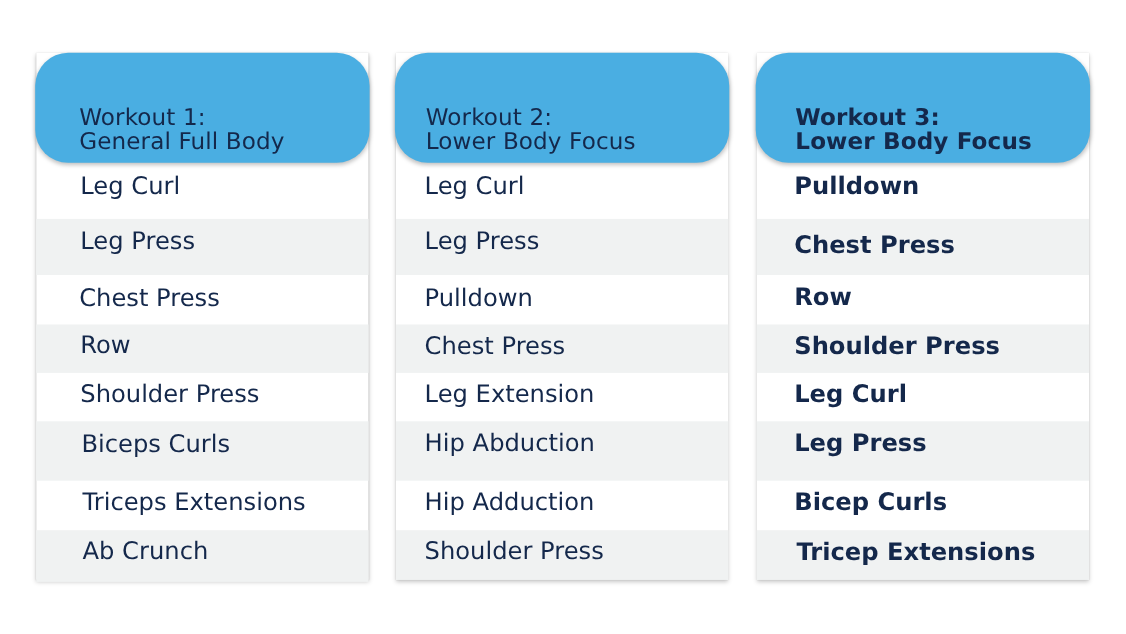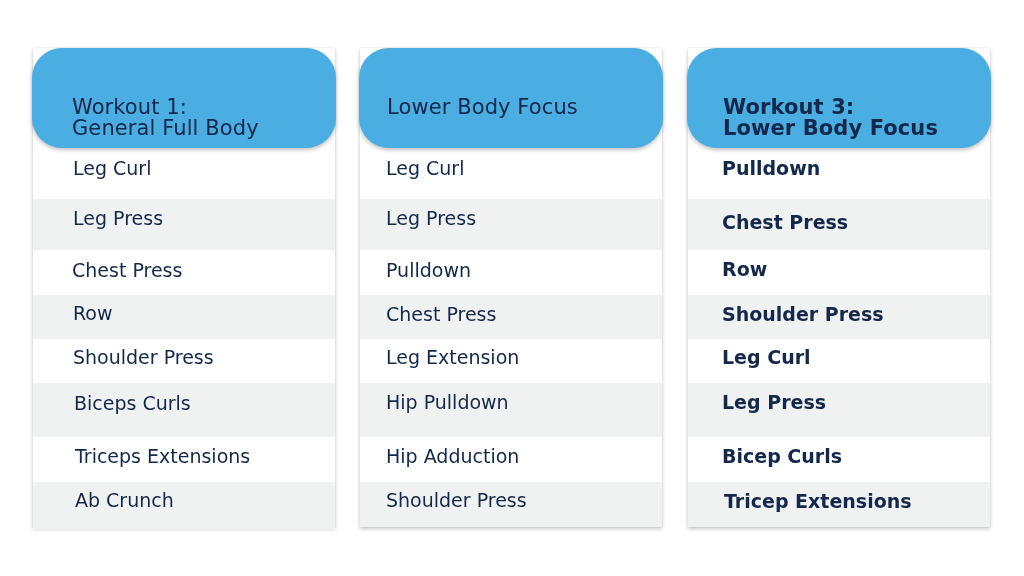--- a/index.html
+++ b/index.html
@@ -7,21 +7,21 @@
          font-family:"DejaVu Sans", sans-serif; color:#14284b; }
   .card { position:absolute; top:48px; width:302px; height:479px; background:#ffffff;
           box-shadow:0 2px 4px rgba(0,0,0,0.22), 0 0 1px rgba(0,0,0,0.15); }
   .card-header { position:absolute; top:0; left:-1px; right:-1px; height:100px; background:#4aaee2;
                  border-radius:30px; box-shadow:0 2px 4px rgba(0,0,0,0.25); z-index:2; }
   .card-title { position:absolute; top:32px; font-size:21px; line-height:21px; color:#14284b; letter-spacing:0.1px;margin-top:17px; }
   .card-title span { display:block; }
   .rows { position:absolute; top:100px; left:0; right:0; }
   .row { position:absolute; left:0; right:0; }
   .row.alt { background:#f0f2f2; }
-  .row-label { position:absolute; font-size:19px; color:#14284b; white-space:nowrap; }
+  .row-label { position:absolute; font-size:22px; color:#14284b; white-space:nowrap; }
 </style>
 </head>
 <body>
 
 <div class="card" style="left:33px;">
   <div class="card-header">
     <div class="card-title" style="left:40px;">
       <span>Workout 1:</span>
       <span>General Full Body</span>
     </div>
@@ -50,41 +50,42 @@
       </div>
     <div class="row alt" style="top:334px;height:47px;">
         <span class="row-label" style="left:42px;top:7px;">Ab Crunch</span>
       </div>
   </div>
 </div>
 
 <div class="card" style="left:360px;">
   <div class="card-header">
     <div class="card-title" style="left:28px;">
+      <span>Workout 2:</span>
       <span>Lower Body Focus</span>
     </div>
   </div>
   <div class="rows">
     <div class="row" style="top:0;height:51px;">
         <span class="row-label" style="left:26px;top:9px;">Leg Curl</span>
       </div>
     <div class="row alt" style="top:51px;height:51px;">
         <span class="row-label" style="left:26px;top:8px;">Leg Press</span>
       </div>
     <div class="row" style="top:102px;height:45px;">
         <span class="row-label" style="left:26px;top:9px;">Pulldown</span>
       </div>
     <div class="row alt" style="top:147px;height:44px;">
         <span class="row-label" style="left:26px;top:8px;">Chest Press</span>
       </div>
     <div class="row" style="top:191px;height:28px;">
         <span class="row-label" style="left:26px;top:7px;">Leg Extension</span>
       </div>
     <div class="row alt" style="top:235px;height:54px;">
-        <span class="row-label" style="left:26px;top:8px;">Hip Pulldown</span>
+        <span class="row-label" style="left:26px;top:8px;">Hip Abduction</span>
       </div>
     <div class="row" style="top:289px;height:33px;">
         <span class="row-label" style="left:26px;top:8px;">Hip Adduction</span>
       </div>
     <div class="row alt" style="top:334px;height:45px;">
         <span class="row-label" style="left:26px;top:7px;">Shoulder Press</span>
       </div>
   </div>
 </div>
 

